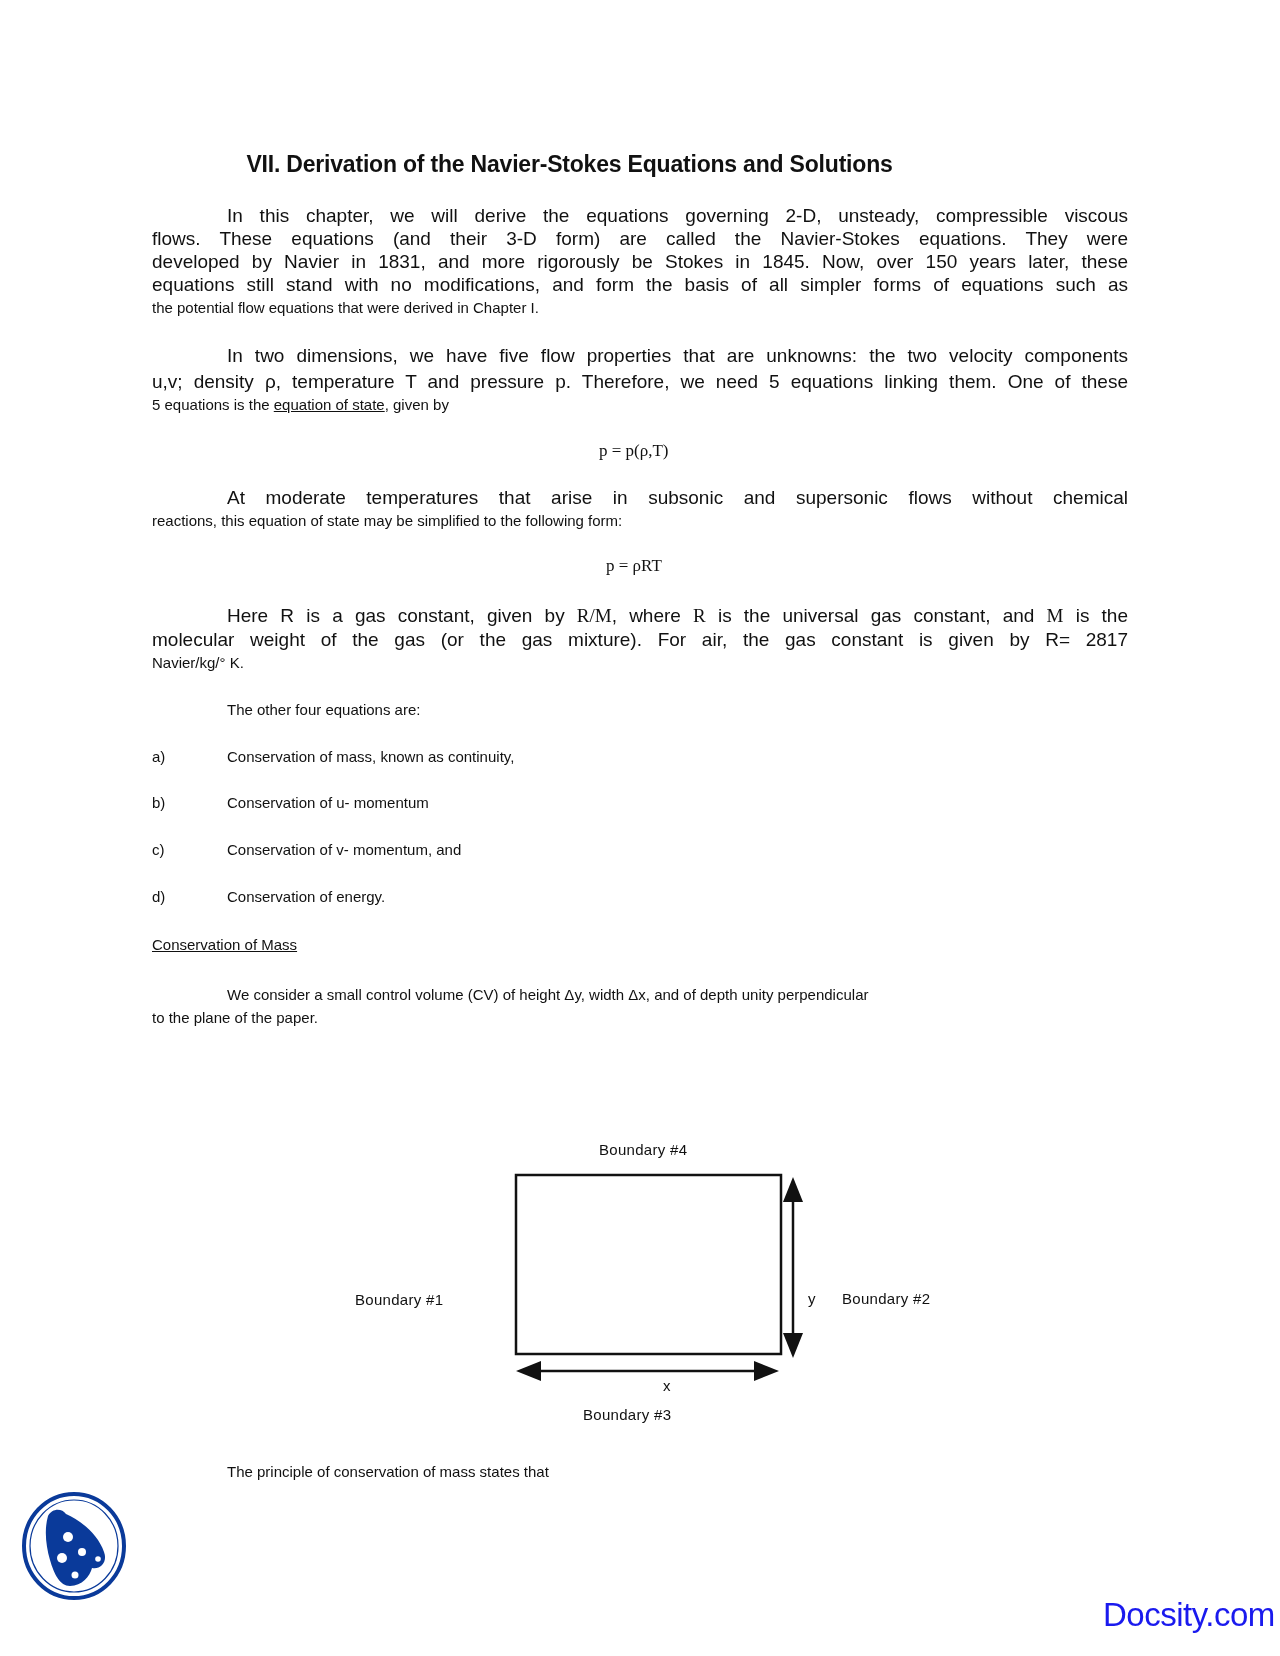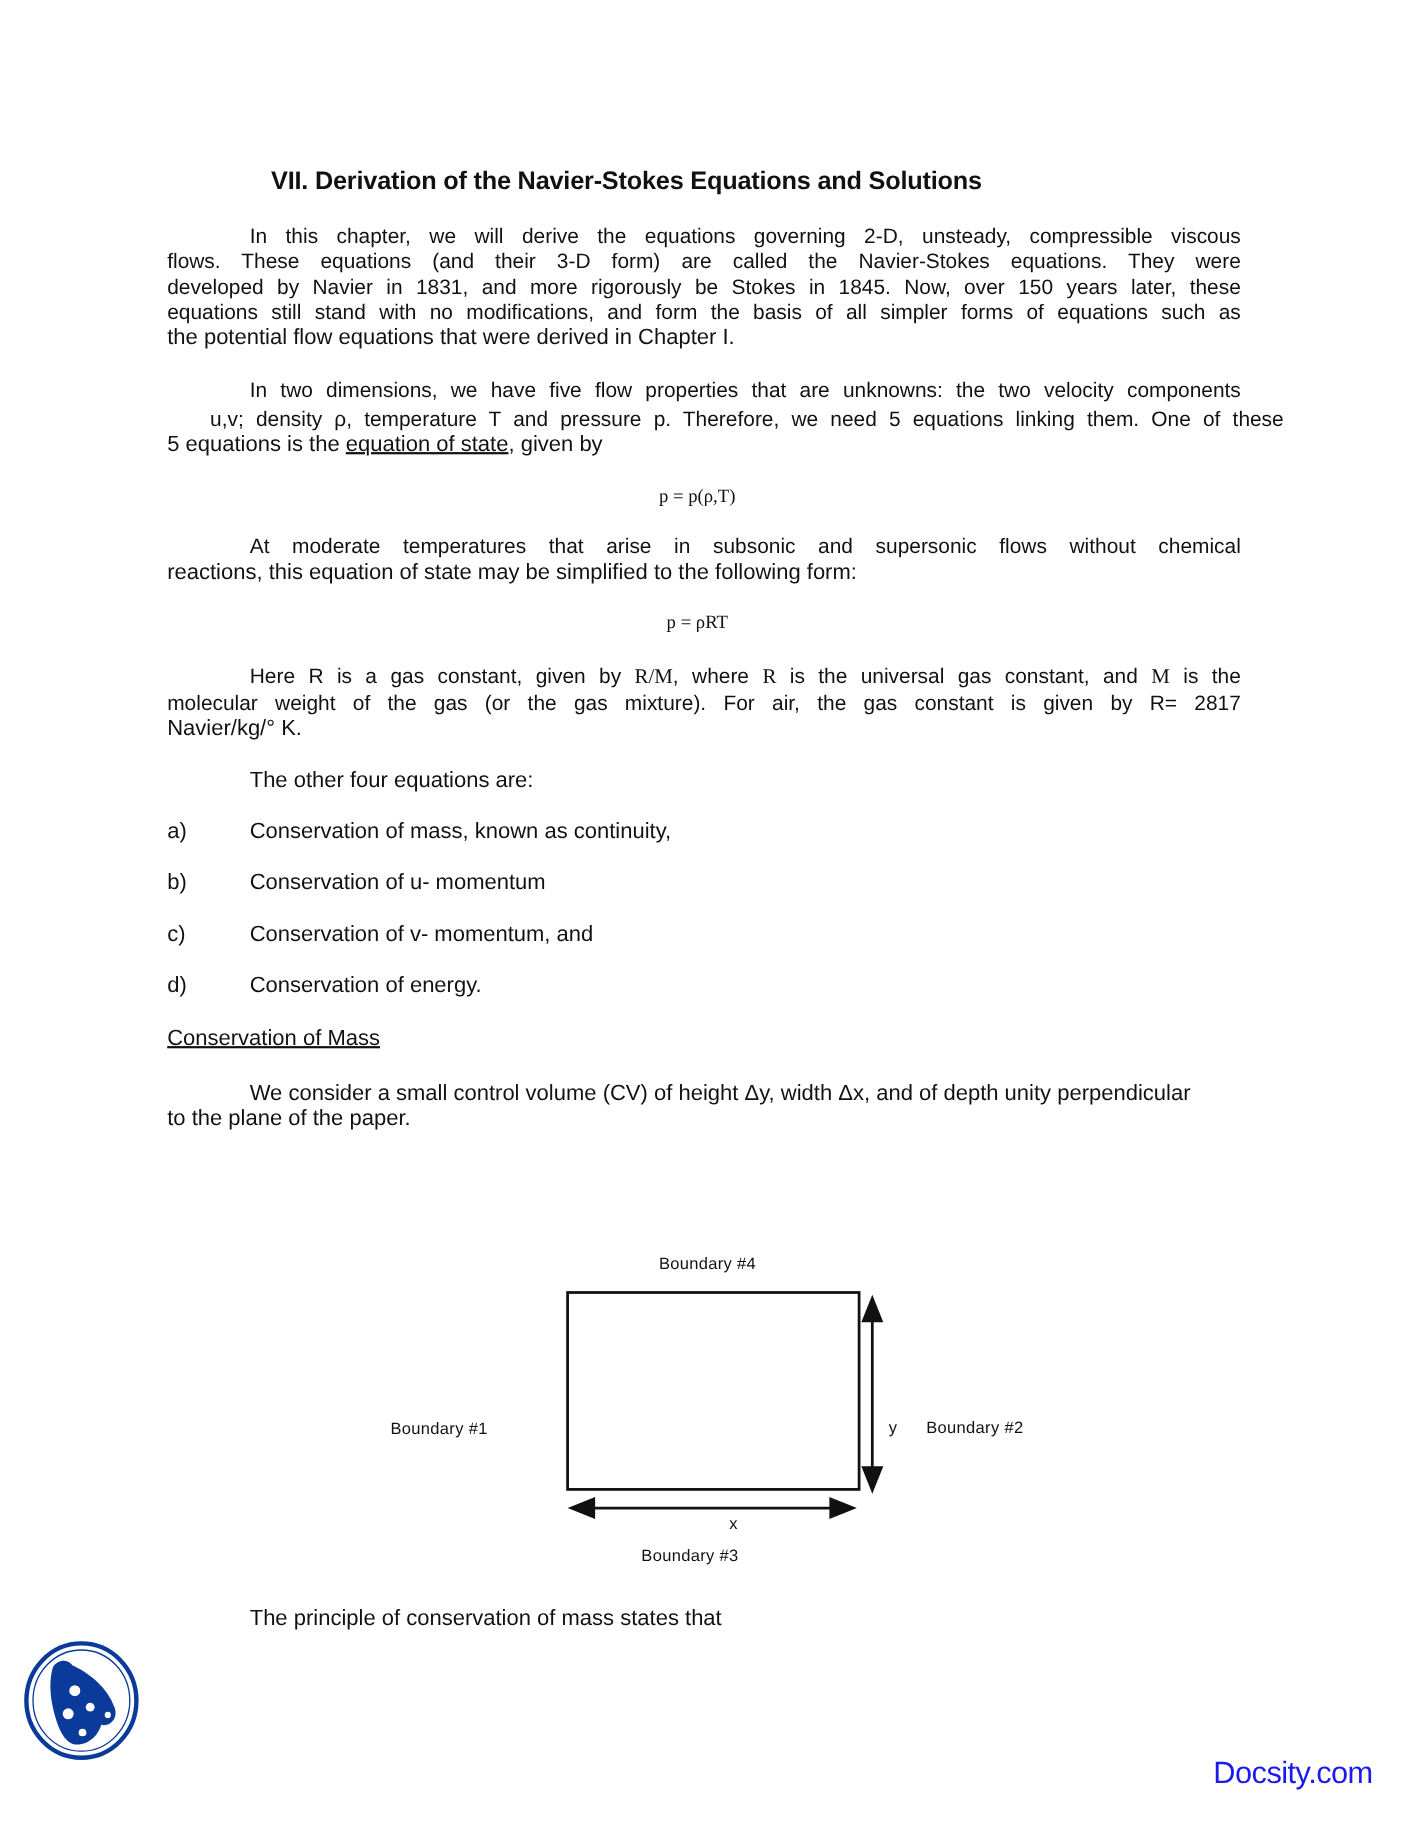--- a/index.html
+++ b/index.html
@@ -1,47 +1,47 @@
 <!DOCTYPE html>
 <html><head>
 <meta charset="utf-8">
 <style>
   html, body { margin: 0; padding: 0; background: #ffffff; }
   body { width: 1280px; height: 1656px; position: relative; overflow: hidden;
          font-family: "Liberation Sans", sans-serif; color: #111111; }
   .abs { position: absolute; white-space: nowrap; }
   .title { left: 0; width: 1139px; text-align: center; top: 151px;
            font-size: 23px; font-weight: bold; letter-spacing: -0.2px; }
-  .line { position: absolute; font-size: 20px; line-height: 23px; white-space: nowrap; text-align: center; }
+  .line { position: absolute; font-size: 15px; line-height: 23px; white-space: nowrap; text-align: center; }
   .justify-line { position: absolute; left: 152px; width: 976px; font-size: 19px;
                   line-height: 23px; text-align: justify; text-align-last: justify; white-space: normal; }
   .u { text-decoration: underline; }
   .serif { font-family: "Liberation Serif", serif; }
   .formula { font-family: "Liberation Serif", serif; font-size: 17px; }
   .diag-label { position: absolute; font-size: 15px; line-height: 23px; white-space: nowrap;
                 font-family: "Liberation Sans", sans-serif; letter-spacing: 0.3px; }
-  .footer-brand { position: absolute; left: 1103px; top: 1596px; font-size: 28px; color: #1a1aee;
+  .footer-brand { position: absolute; left: 1103px; top: 1596px; font-size: 33px; color: #1a1aee;
                   letter-spacing: -0.5px; }
 </style>
 </head>
 <body>
 
 <div class="abs title">VII. Derivation of the Navier-Stokes Equations and Solutions</div>
 
 <div>
   <div class="justify-line" style="top:204px; left:227px; width:901px;">In this chapter, we will derive the equations governing 2-D, unsteady, compressible viscous</div>
   <div class="justify-line" style="top:227px;">flows. These equations (and their 3-D form) are called the Navier-Stokes equations. They were</div>
   <div class="justify-line" style="top:250px;">developed by Navier in 1831, and more rigorously be Stokes in 1845. Now, over 150 years later, these</div>
   <div class="justify-line" style="top:273px;">equations still stand with no modifications, and form the basis of all simpler forms of equations such as</div>
   <div class="line" style="top:296px; left:152px;">the potential flow equations that were derived in Chapter I.</div>
 </div>
 
 <div>
   <div class="justify-line" style="top:344px; left:227px; width:901px;">In two dimensions, we have five flow properties that are unknowns: the two velocity components</div>
-  <div class="justify-line" style="top:370px;margin-left:39px;">u,v; density ρ, temperature T and pressure p. Therefore, we need 5 equations linking them. One of these</div>
+  <div class="justify-line" style="top:370px;">u,v; density ρ, temperature T and pressure p. Therefore, we need 5 equations linking them. One of these</div>
   <div class="line" style="top:393px; left:152px;">
     <span>5 equations is the </span><span class="u">equation of state</span><span>, given by</span>
   </div>
 </div>
 
 <div class="abs formula" style="top:441px; left:599px;">p = p(ρ,T)</div>
 
 <div>
   <div class="justify-line" style="top:486px; left:227px; width:901px;">At moderate temperatures that arise in subsonic and supersonic flows without chemical</div>
   <div class="line" style="top:509px; left:152px;">reactions, this equation of state may be simplified to the following form:</div>

